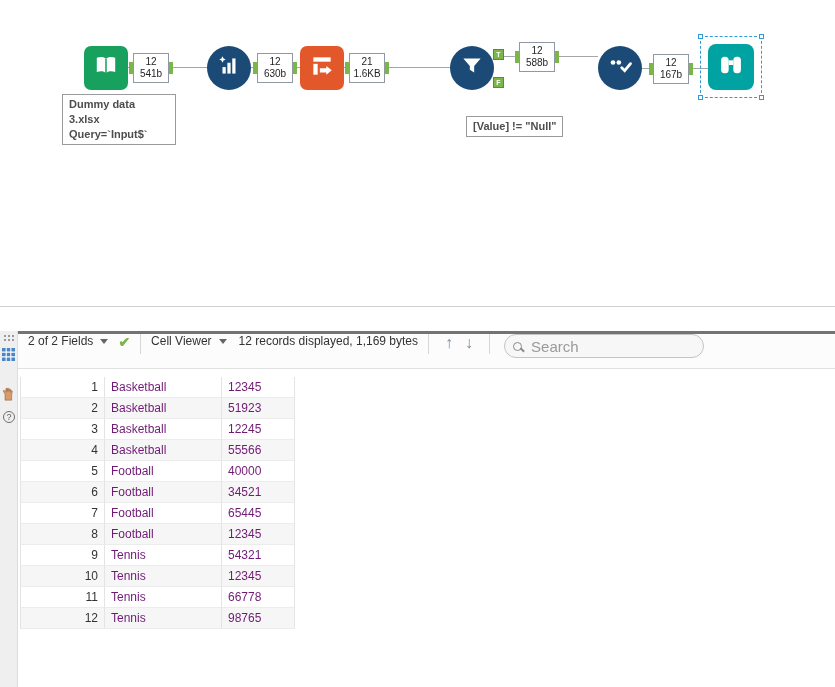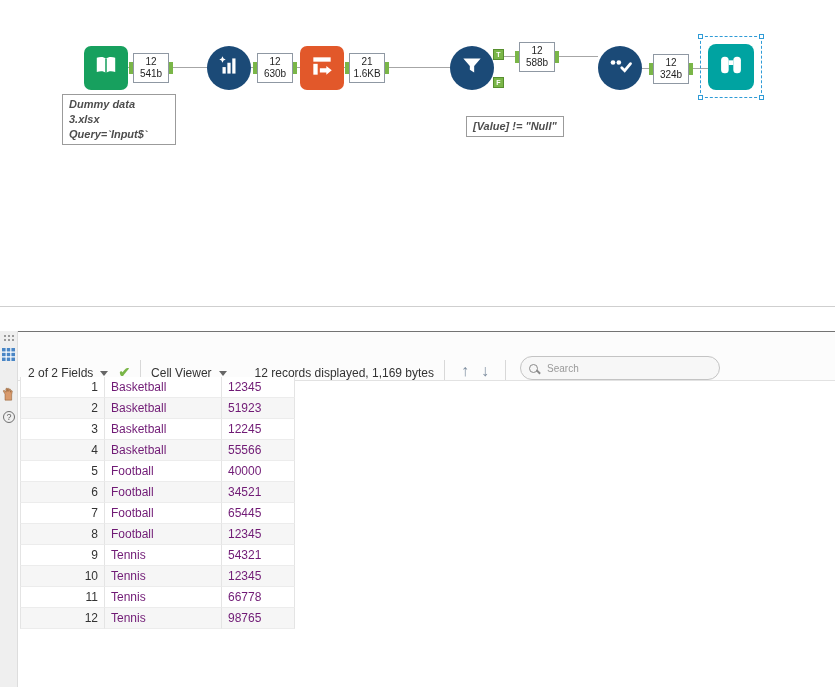--- a/index.html
+++ b/index.html
@@ -20,54 +20,54 @@
   .conn-label { position:absolute; width:36px; height:30px; background:#fff; border:1px solid #8f98a3;
     display:flex; flex-direction:column; align-items:center; justify-content:center;
     font-size:10px; line-height:12px; color:#1f1f1f; }
   .conn-label::before, .conn-label::after { content:""; position:absolute; top:8px; width:4px; height:12px; background:#7ab648; }
   .conn-label::before { left:-5px; } .conn-label::after { right:-5px; }
 
   .port { position:absolute; width:11px; height:11px; background:#7ab648; border:1px solid #578f2e;
     color:#fff; font-size:7px; font-weight:bold; display:flex; align-items:center; justify-content:center; }
 
   .annotation { position:absolute; background:#fff; border:1px solid #9b9b9b; font-size:11px; font-weight:bold;
-    color:#4d4d4d; line-height:15px; padding:2px 6px; white-space:nowrap;font-style:italic; }
+    color:#4d4d4d; line-height:15px; padding:2px 6px; white-space:nowrap; }
 
   .selection { position:absolute; border:1px dashed #2f9bd6; }
   .handle { position:absolute; width:5px; height:5px; background:#fff; border:1px solid #2f9bd6; }
 
   
   .results { position:absolute; left:0; top:306px; width:835px; height:381px; background:#fff; border-top:1px solid #cfcfcf; }
   .results-header { position:absolute; left:0; top:0; width:100%; height:24px; background:#f0f0f0; }
   .results-title { position:absolute; left:2px; top:5px; font-size:11px; color:#3d3d3d; }
 
   .rail { position:absolute; left:0; top:24px; bottom:0; width:18px; background:#efefef; border-right:1px solid #dddddd; }
   .grip { position:absolute; left:4px; top:4px; width:12px; height:7px; }
   .grip::before { content:""; position:absolute; width:2px; height:2px; background:#9a9a9a;
     box-shadow:4px 0 #9a9a9a, 8px 0 #9a9a9a, 0 4px #9a9a9a, 4px 4px #9a9a9a, 8px 4px #9a9a9a; }
   .rail-icon { position:absolute; left:2px; }
   .help { position:absolute; left:3px; top:80px; width:12px; height:12px; border:1px solid #6f6f6f; border-radius:50%;
     font-size:9px; color:#5f5f5f; display:flex; align-items:center; justify-content:center; }
 
-  .toolbar { position:absolute; left:18px; top:24px; right:0; height:50px; background:#fcfcfc;
-    border-top:1px solid #737373; border-bottom:1px solid #e2e2e2;
-    display:flex; align-items:flex-end; padding-left:10px; }
+  .toolbar { position:absolute; left:18px; top:24px; right:0; height:38px; background:#fcfcfc;
+    border-top:3px solid #737373; border-bottom:1px solid #e2e2e2;
+    display:flex; align-items:flex-start; padding-left:10px; }
   .tb-item { display:flex; align-items:center; font-size:12px; color:#333; cursor:default; }
   .caret { width:0; height:0; border-left:4px solid transparent; border-right:4px solid transparent;
     border-top:5px solid #666; margin-left:7px; }
   .check { color:#7ab648; font-size:14px; font-weight:bold; margin-left:10px; }
   .sep { width:1px; height:20px; background:#d8d8d8; margin:0 10px; }
   .records-info { font-size:12px; color:#333; }
   .arrow { font-size:16px; color:#7f8fa0; margin:0 6px; cursor:default; }
   .search { display:flex; align-items:center; width:200px; height:24px; border:1px solid #c4c4c4; border-radius:12px;
     background:#f7f7f7; padding:0 8px; margin-left:4px; }
   .mag { position:relative; width:9px; height:9px; border:1.5px solid #8a8a8a; border-radius:50%; flex:0 0 auto; }
   .mag::after { content:""; position:absolute; width:5px; height:1.5px; background:#8a8a8a;
     transform:rotate(45deg); right:-4px; bottom:-1px; }
-  .search input { border:none; outline:none; background:transparent; font-size:10px; color:#333; margin-left:7px; width:160px;
+  .search input { border:none; outline:none; background:transparent; font-size:15px; color:#333; margin-left:7px; width:160px;
     font-family:"Liberation Sans", sans-serif; }
   .search input::placeholder { color:#9a9a9a; }
 
   .table { position:absolute; left:20px; top:70px; }
   .thead, .trow { display:grid; grid-template-columns:85px 117px 73px; }
   .th { font-weight:bold; font-size:12px; background:#f2f2f2; color:#222; height:22px; padding:3px 6px;
     border-top:1px solid #d8d8d8; border-right:1px solid #d8d8d8; border-bottom:2px solid #71b847; }
   .th:first-child { border-left:1px solid #d8d8d8; }
   .td { font-size:12px; color:#701a75; height:21px; padding:3px 6px; background:#fff;
     border-right:1px solid #e4e4e4; border-bottom:1px solid #ececec; overflow:hidden; white-space:nowrap; }
@@ -158,21 +158,21 @@
         <svg width="28" height="28" viewBox="0 0 24 24" fill="#ffffff">
             <circle cx="6" cy="9" r="2"></circle>
             <circle cx="11" cy="9" r="2"></circle>
             <path d="M13.5 13.5l2.5 2.5 5-6" stroke="#ffffff" stroke-width="2.4" fill="none" stroke-linecap="round"></path>
           </svg>
       </span>
     </div>
 
     <div class="conn-label" style="left:653px;top:54px">
       <div>12</div>
-      <div>324b</div>
+      <div>167b</div>
     </div>
 
     <div class="selection" style="left:700px;top:36px;width:62px;height:62px"></div>
     <div class="handle" style="left:698px;top:34px"></div>
     <div class="handle" style="left:759px;top:34px"></div>
     <div class="handle" style="left:698px;top:95px"></div>
     <div class="handle" style="left:759px;top:95px"></div>
     <div class="tool t-browse" style="left:708px;top:44px">
       <span>
         <svg width="28" height="28" viewBox="0 0 24 24" fill="#ffffff">
@@ -213,21 +213,21 @@
       <div class="tb-item">
         <span>2 of 2 Fields</span>
         <span class="caret"></span>
       </div>
       <span class="check">✔</span>
       <div class="sep"></div>
       <div class="tb-item">
         <span>Cell Viewer</span>
         <span class="caret"></span>
       </div>
-      <span class="records-info" style="margin-left:28px">12 records displayed, 1,169 bytes</span>
+      <span class="records-info" style="margin-left:12px">12 records displayed, 1,169 bytes</span>
       <div class="sep"></div>
       <span class="arrow">↑</span>
       <span class="arrow">↓</span>
       <div class="sep"></div>
       <div class="search">
         <span class="mag"></span>
         <input placeholder="Search" style="">
       </div>
     </div>
 

